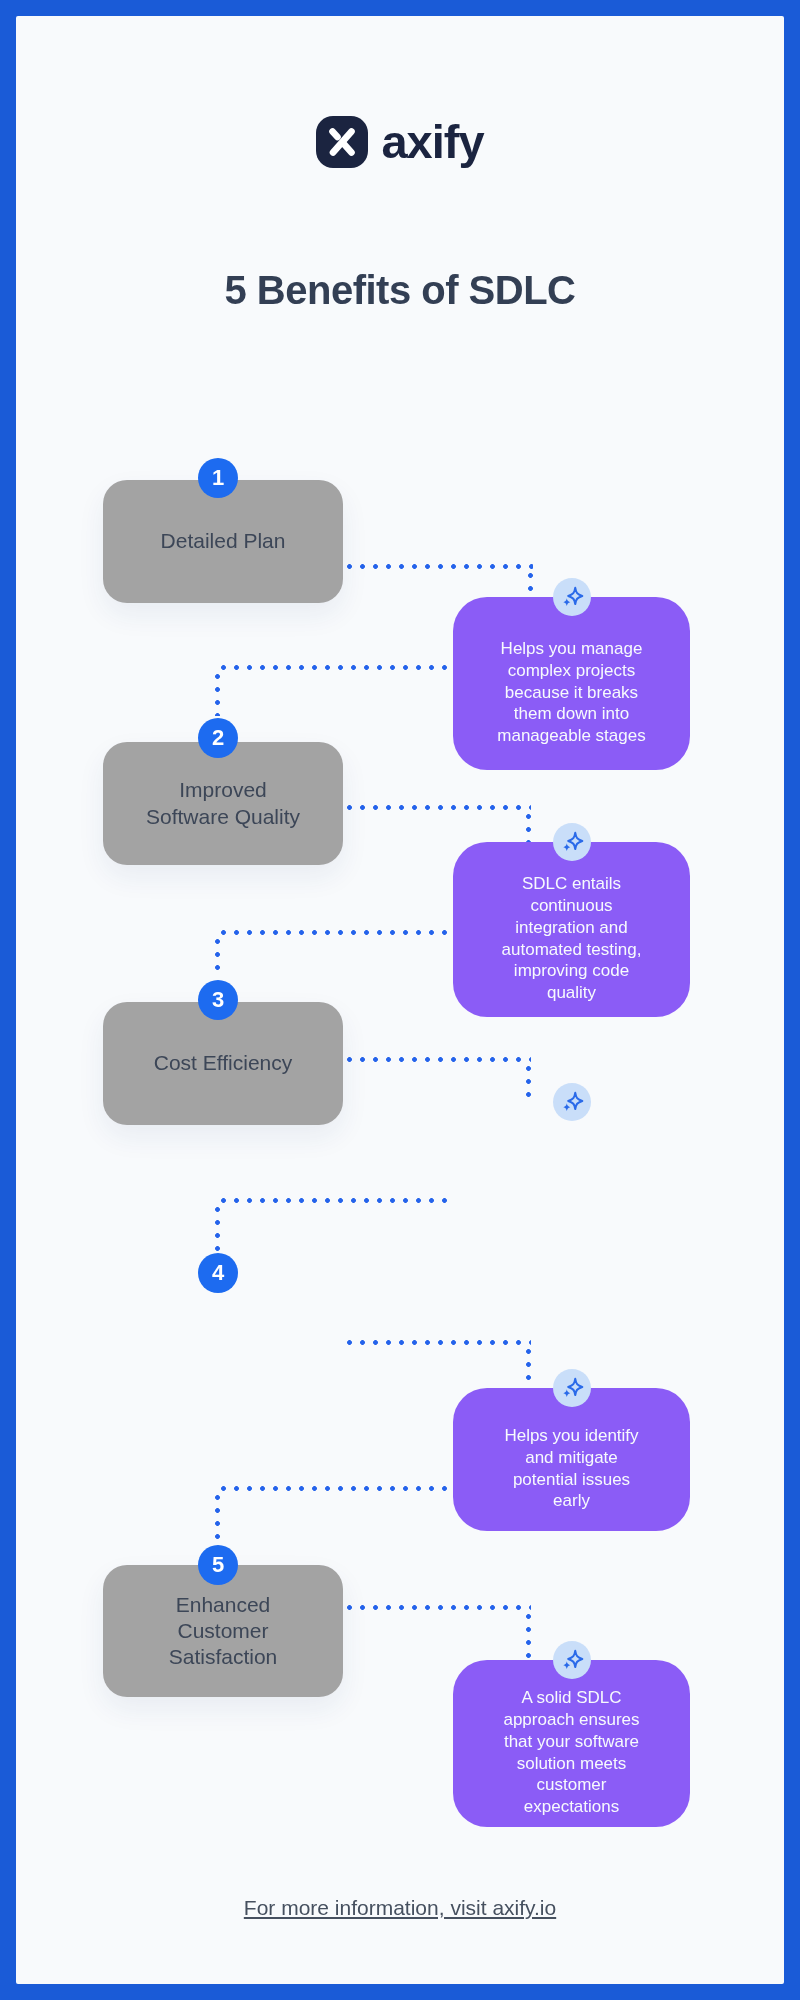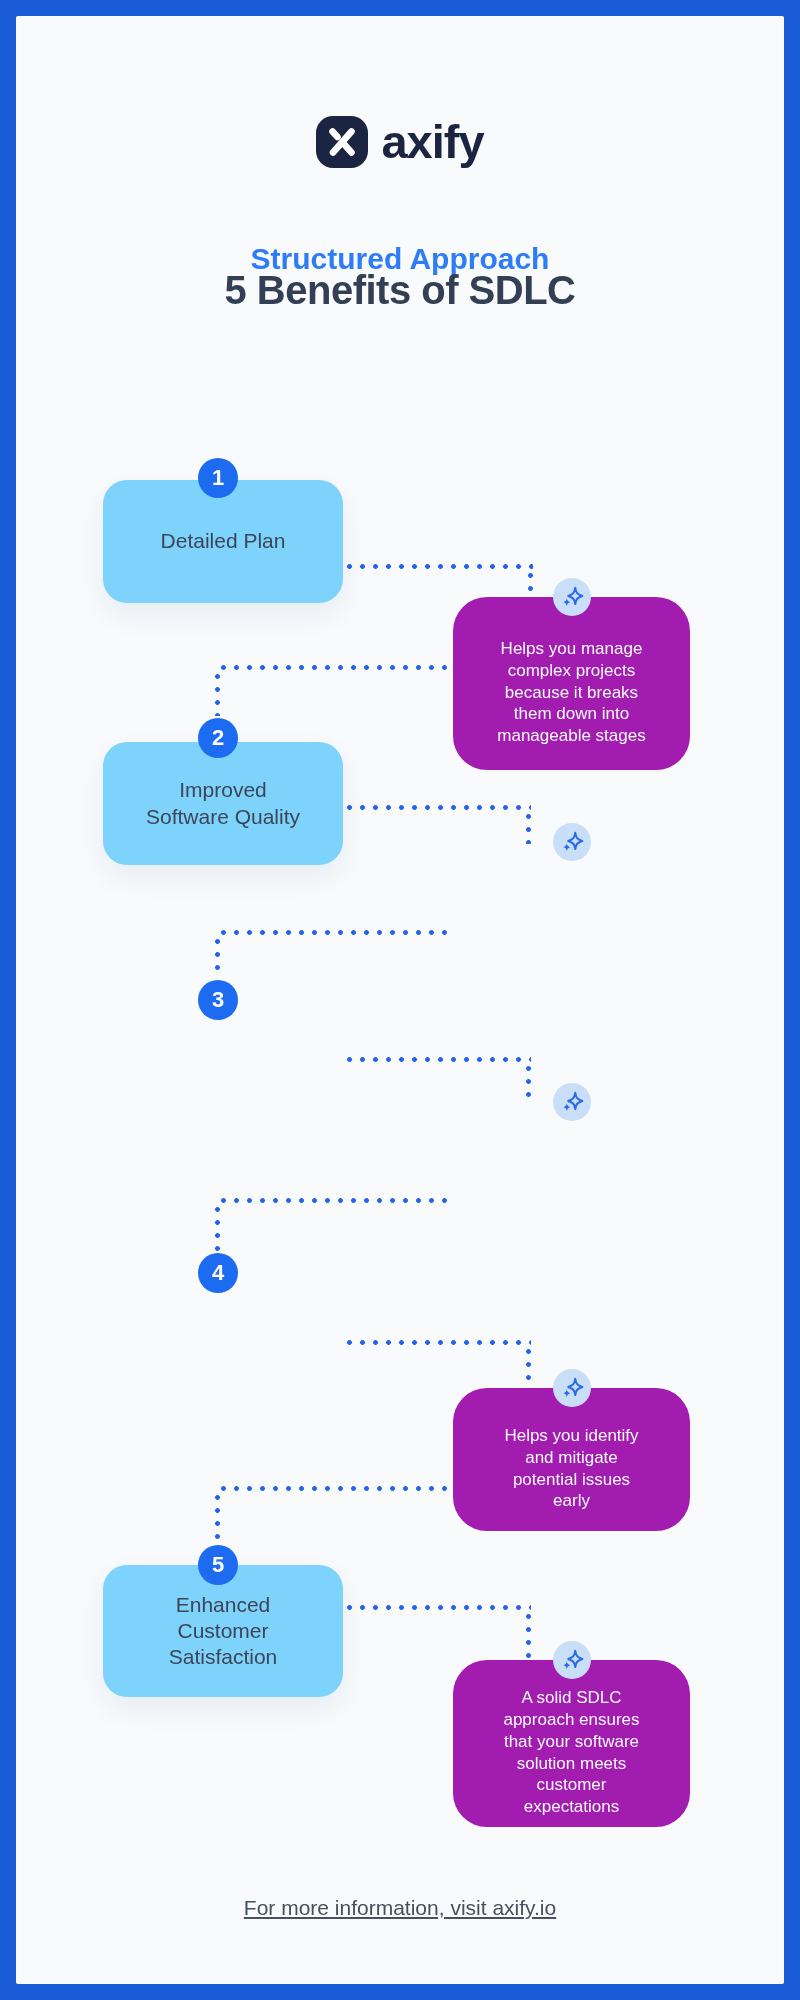--- a/index.html
+++ b/index.html
@@ -37,41 +37,41 @@
     text-align:center;font-size:30px;font-weight:700;color:#2e7cf6;
   }
   .title{
     position:absolute;top:252px;left:0;width:100%;
     text-align:center;font-size:40px;font-weight:700;color:#333f54;
     letter-spacing:-0.5px;
   }
   
   .card{
     position:absolute;left:87px;width:240px;
-    background:#7dd3fc;border-radius:24px;
+    background:#a3a3a3;border-radius:24px;
     box-shadow:0 12px 28px rgba(30,60,120,0.07);
     display:flex;align-items:center;justify-content:center;
     z-index:2;
   }
   .card-label{
     font-size:21px;color:#3c4657;text-align:center;
     white-space:pre-line;line-height:1.24;
     padding:0 18px;
   }
   .badge{
     position:absolute;left:182px;width:40px;height:40px;
     background:#1d6bf0;border-radius:50%;
     display:flex;align-items:center;justify-content:center;
     color:#ffffff;font-size:22px;font-weight:700;
     z-index:3;
   }
   
   .callout{
     position:absolute;left:437px;width:237px;
-    background:#a21caf;border-radius:34px;
+    background:#8b5cf6;border-radius:34px;
     display:flex;align-items:center;justify-content:center;
     box-sizing:border-box;
     padding:34px 16px 16px 16px;
     z-index:2;
   }
   .callout-text{
     color:#f7fafd;font-size:17px;line-height:1.28;
     text-align:center;white-space:pre-line;
   }
   .sparkle{
@@ -105,21 +105,20 @@
 
     <div class="logo-row">
       <svg class="logo-badge" viewBox="0 0 52 52">
         <rect x="0" y="0" width="52" height="52" rx="17" fill="#1b2440"></rect>
         <line x1="16.5" y1="15.5" x2="21.5" y2="21" stroke="#ffffff" stroke-width="6.6" stroke-linecap="round"></line>
         <line x1="35.5" y1="15.5" x2="17" y2="36.5" stroke="#ffffff" stroke-width="6.6" stroke-linecap="round"></line>
         <line x1="26.8" y1="26.8" x2="35.5" y2="36.5" stroke="#ffffff" stroke-width="6.6" stroke-linecap="round"></line>
       </svg>
       <div class="logo-text">axify</div>
     </div>
-    <div class="subtitle">Structured Approach</div>
     <div class="title">5 Benefits of SDLC</div>
 
     <div class="badge" style="top:442px">1</div>
     <div class="card" style="top:464px;height:123px">
       <div class="card-label">Detailed Plan</div>
     </div>
     <div class="callout" style="top:581px;height:173px">
       <div class="callout-text">Helps you manage
 complex projects
 because it breaks
@@ -131,28 +130,39 @@
         <path d="M15 3.5 C15.7 8 16.8 9.5 21.5 11 C16.8 12.5 15.7 14 15 18.5 C14.3 14 13.2 12.5 8.5 11 C13.2 9.5 14.3 8 15 3.5 Z" fill="none" stroke="#2a6ae9" stroke-width="1.9" stroke-linejoin="round"></path>
         <path d="M7.2 13.2 C7.6 15.3 8.3 16.2 10.4 16.8 C8.3 17.4 7.6 18.3 7.2 20.4 C6.8 18.3 6.1 17.4 4 16.8 C6.1 16.2 6.8 15.3 7.2 13.2 Z" fill="#2a6ae9"></path>
       </svg>
     </div>
 
     <div class="badge" style="top:702px">2</div>
     <div class="card" style="top:726px;height:123px">
       <div class="card-label">Improved
 Software Quality</div>
     </div>
+    <div class="callout" style="top:826px;height:175px">
+      <div class="callout-text">SDLC entails
+continuous
+integration and
+automated testing,
+improving code
+quality</div>
+    </div>
     <div class="sparkle" style="top:807px">
       <svg width="26" height="26" viewBox="0 0 24 24">
         <path d="M15 3.5 C15.7 8 16.8 9.5 21.5 11 C16.8 12.5 15.7 14 15 18.5 C14.3 14 13.2 12.5 8.5 11 C13.2 9.5 14.3 8 15 3.5 Z" fill="none" stroke="#2a6ae9" stroke-width="1.9" stroke-linejoin="round"></path>
         <path d="M7.2 13.2 C7.6 15.3 8.3 16.2 10.4 16.8 C8.3 17.4 7.6 18.3 7.2 20.4 C6.8 18.3 6.1 17.4 4 16.8 C6.1 16.2 6.8 15.3 7.2 13.2 Z" fill="#2a6ae9"></path>
       </svg>
     </div>
 
     <div class="badge" style="top:964px">3</div>
+    <div class="card" style="top:986px;height:123px">
+      <div class="card-label">Cost Efficiency</div>
+    </div>
     <div class="sparkle" style="top:1067px">
       <svg width="26" height="26" viewBox="0 0 24 24">
         <path d="M15 3.5 C15.7 8 16.8 9.5 21.5 11 C16.8 12.5 15.7 14 15 18.5 C14.3 14 13.2 12.5 8.5 11 C13.2 9.5 14.3 8 15 3.5 Z" fill="none" stroke="#2a6ae9" stroke-width="1.9" stroke-linejoin="round"></path>
         <path d="M7.2 13.2 C7.6 15.3 8.3 16.2 10.4 16.8 C8.3 17.4 7.6 18.3 7.2 20.4 C6.8 18.3 6.1 17.4 4 16.8 C6.1 16.2 6.8 15.3 7.2 13.2 Z" fill="#2a6ae9"></path>
       </svg>
     </div>
 
     <div class="badge" style="top:1237px">4</div>
     <div class="callout" style="top:1372px;height:143px">
       <div class="callout-text">Helps you identify

